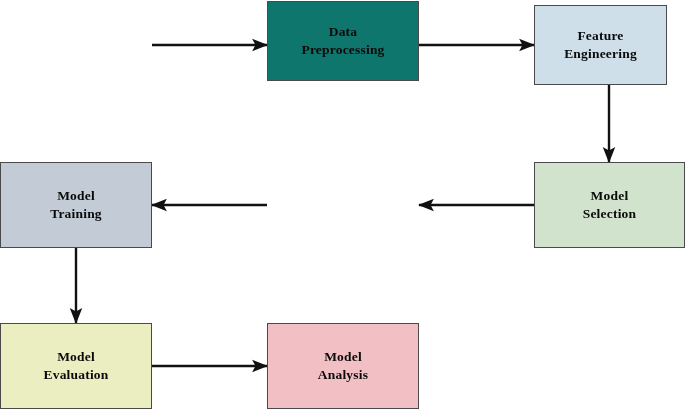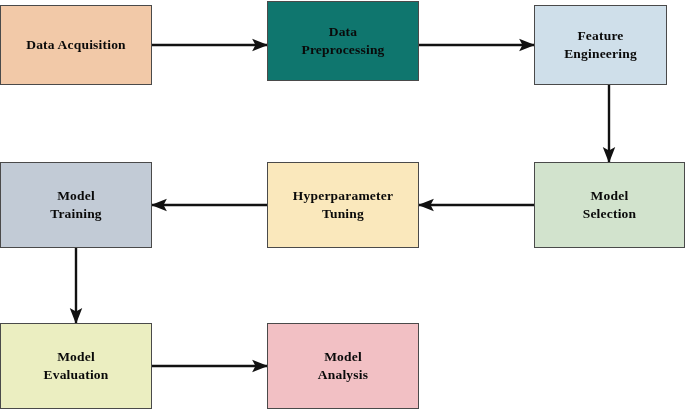--- a/index.html
+++ b/index.html
@@ -55,38 +55,31 @@
         <line x1="152" y1="45" x2="267" y2="45" stroke="#111111" stroke-width="2.4" marker-end="url(#arrowhead)"></line>
         <line x1="419" y1="45" x2="534" y2="45" stroke="#111111" stroke-width="2.4" marker-end="url(#arrowhead)"></line>
         <line x1="609" y1="85" x2="609" y2="162" stroke="#111111" stroke-width="2.4" marker-end="url(#arrowhead)"></line>
         <line x1="534" y1="205" x2="419" y2="205" stroke="#111111" stroke-width="2.4" marker-end="url(#arrowhead)"></line>
         <line x1="267" y1="205" x2="152" y2="205" stroke="#111111" stroke-width="2.4" marker-end="url(#arrowhead)"></line>
         <line x1="76" y1="248" x2="76" y2="323" stroke="#111111" stroke-width="2.4" marker-end="url(#arrowhead)"></line>
         <line x1="152" y1="366" x2="267" y2="366" stroke="#111111" stroke-width="2.4" marker-end="url(#arrowhead)"></line>
       </g>
   </svg>
 
-  <div class="node" style="left: 0px; top: 5px; width: 152px; height: 80px; background: rgb(242, 201, 168); border-color: rgb(74, 74, 74);">
-    <span class="label">Data Acquisition</span>
-  </div>
   <div class="node" style="left: 267px; top: 1px; width: 152px; height: 80px; background: #0f766e; border-color: rgb(74, 74, 74);">
     <span class="label">Data
 Preprocessing</span>
   </div>
   <div class="node" style="left: 534px; top: 5px; width: 133px; height: 80px; background: rgb(207, 223, 234); border-color: rgb(74, 74, 74);">
     <span class="label">Feature
 Engineering</span>
   </div>
   <div class="node" style="left: 0px; top: 162px; width: 152px; height: 86px; background: rgb(194, 203, 214); border-color: rgb(74, 74, 74);">
     <span class="label">Model
 Training</span>
-  </div>
-  <div class="node" style="left: 267px; top: 162px; width: 152px; height: 86px; background: rgb(250, 232, 188); border-color: rgb(74, 74, 74);">
-    <span class="label">Hyperparameter
-Tuning</span>
   </div>
   <div class="node" style="left: 534px; top: 162px; width: 151px; height: 86px; background: rgb(210, 227, 205); border-color: rgb(74, 74, 74);">
     <span class="label">Model
 Selection</span>
   </div>
   <div class="node" style="left: 0px; top: 323px; width: 152px; height: 86px; background: rgb(235, 238, 193); border-color: rgb(74, 74, 74);">
     <span class="label">Model
 Evaluation</span>
   </div>
   <div class="node" style="left: 267px; top: 323px; width: 152px; height: 86px; background: rgb(242, 192, 196); border-color: rgb(74, 74, 74);">

